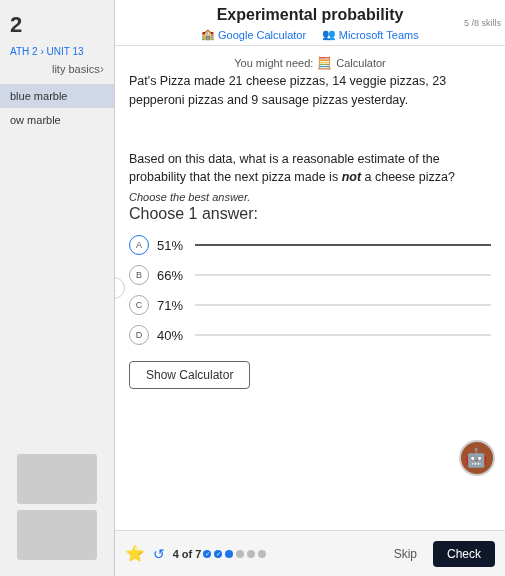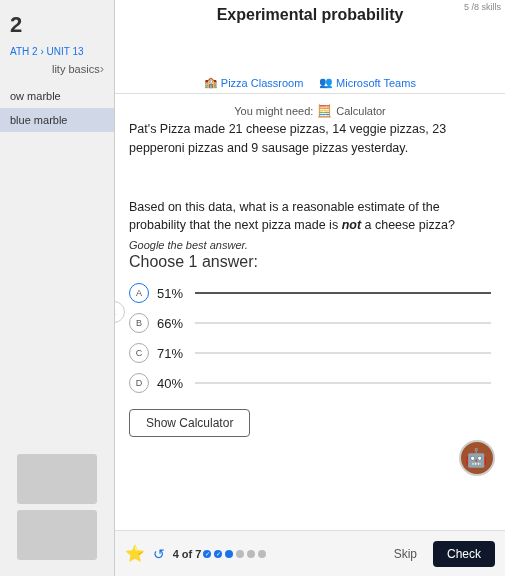--- a/index.html
+++ b/index.html
@@ -79,21 +79,20 @@
     }
 
     
     .top-bar {
       background: #fff;
       border-bottom: 1px solid #ddd;
       padding: 6px 12px 4px;
       display: flex;
       flex-direction: column;
       align-items: center;
-      gap: 48px;
     }
     .top-bar-title {
       font-size: 16px;
       font-weight: bold;
       color: #222;
       margin-bottom: 4px;
     }
     .top-bar-links {
       display: flex;
       gap: 16px;
@@ -104,21 +103,21 @@
       display: flex;
       align-items: center;
       gap: 3px;
       cursor: pointer;
     }
     .top-bar-link .link-icon {
       font-size: 11px;
     }
     .progress-bar-container {
       position: absolute;
-      top: 0;
+      top: 16px;
       right: 0;
       width: 60px;
       font-size: 9px;
       color: #888;
       text-align: right;
       padding: 2px 4px;
     }
 
     
     .content {
@@ -330,39 +329,39 @@
 </head>
 <body>
 
 <div class="sidebar">
   <div class="sidebar-number">2</div>
   <div class="sidebar-breadcrumb">ATH 2 › UNIT 13</div>
   <div class="sidebar-section-title">
     <span>lity basics</span>
     <span class="chevron">›</span>
   </div>
+  <div class="sidebar-item-row active">blue marble</div>
   <div class="sidebar-item-row">ow marble</div>
-  <div class="sidebar-item-row active">blue marble</div>
   <div class="sidebar-spacer"></div>
   <div class="sidebar-bottom-items">
     <div class="sidebar-thumb"></div>
     <div class="sidebar-thumb"></div>
   </div>
 </div>
 
 <div class="main">
 
   <div class="progress-bar-container">5 /8 skills</div>
 
   <div class="top-bar">
     <div class="top-bar-title">Experimental probability</div>
     <div class="top-bar-links">
       <div class="top-bar-link">
         <span class="link-icon">🏫</span>
-        <span>Pizza Classroom</span>
+        <span>Google Calculator</span>
       </div>
       <div class="top-bar-link">
         <span class="link-icon">👥</span>
         <span>Microsoft Teams</span>
       </div>
     </div>
   </div>
 
   <div class="content">
 
@@ -374,21 +373,21 @@
       <span class="you-might-need-icon">🧮</span>
       <span>Calculator</span>
     </div>
 
     <div class="problem-text">Pat's Pizza made 21 cheese pizzas, 14 veggie pizzas, 23 pepperoni pizzas and 9 sausage pizzas yesterday.</div>
 
     <div class="question-text">
       Based on this data, what is a reasonable estimate of the probability that the next pizza made is <em>not</em> a cheese pizza?
     </div>
 
-    <div class="choose-text">Google the best answer.</div>
+    <div class="choose-text">Choose the best answer.</div>
     <div class="choose-sub">Choose 1 answer:</div>
 
     
     <div class="options-list">
       <div class="option-row selected">
         <div class="option-circle">
             <span>A</span>
           </div>
         <span>51%</span>
         <div class="option-line"></div>

